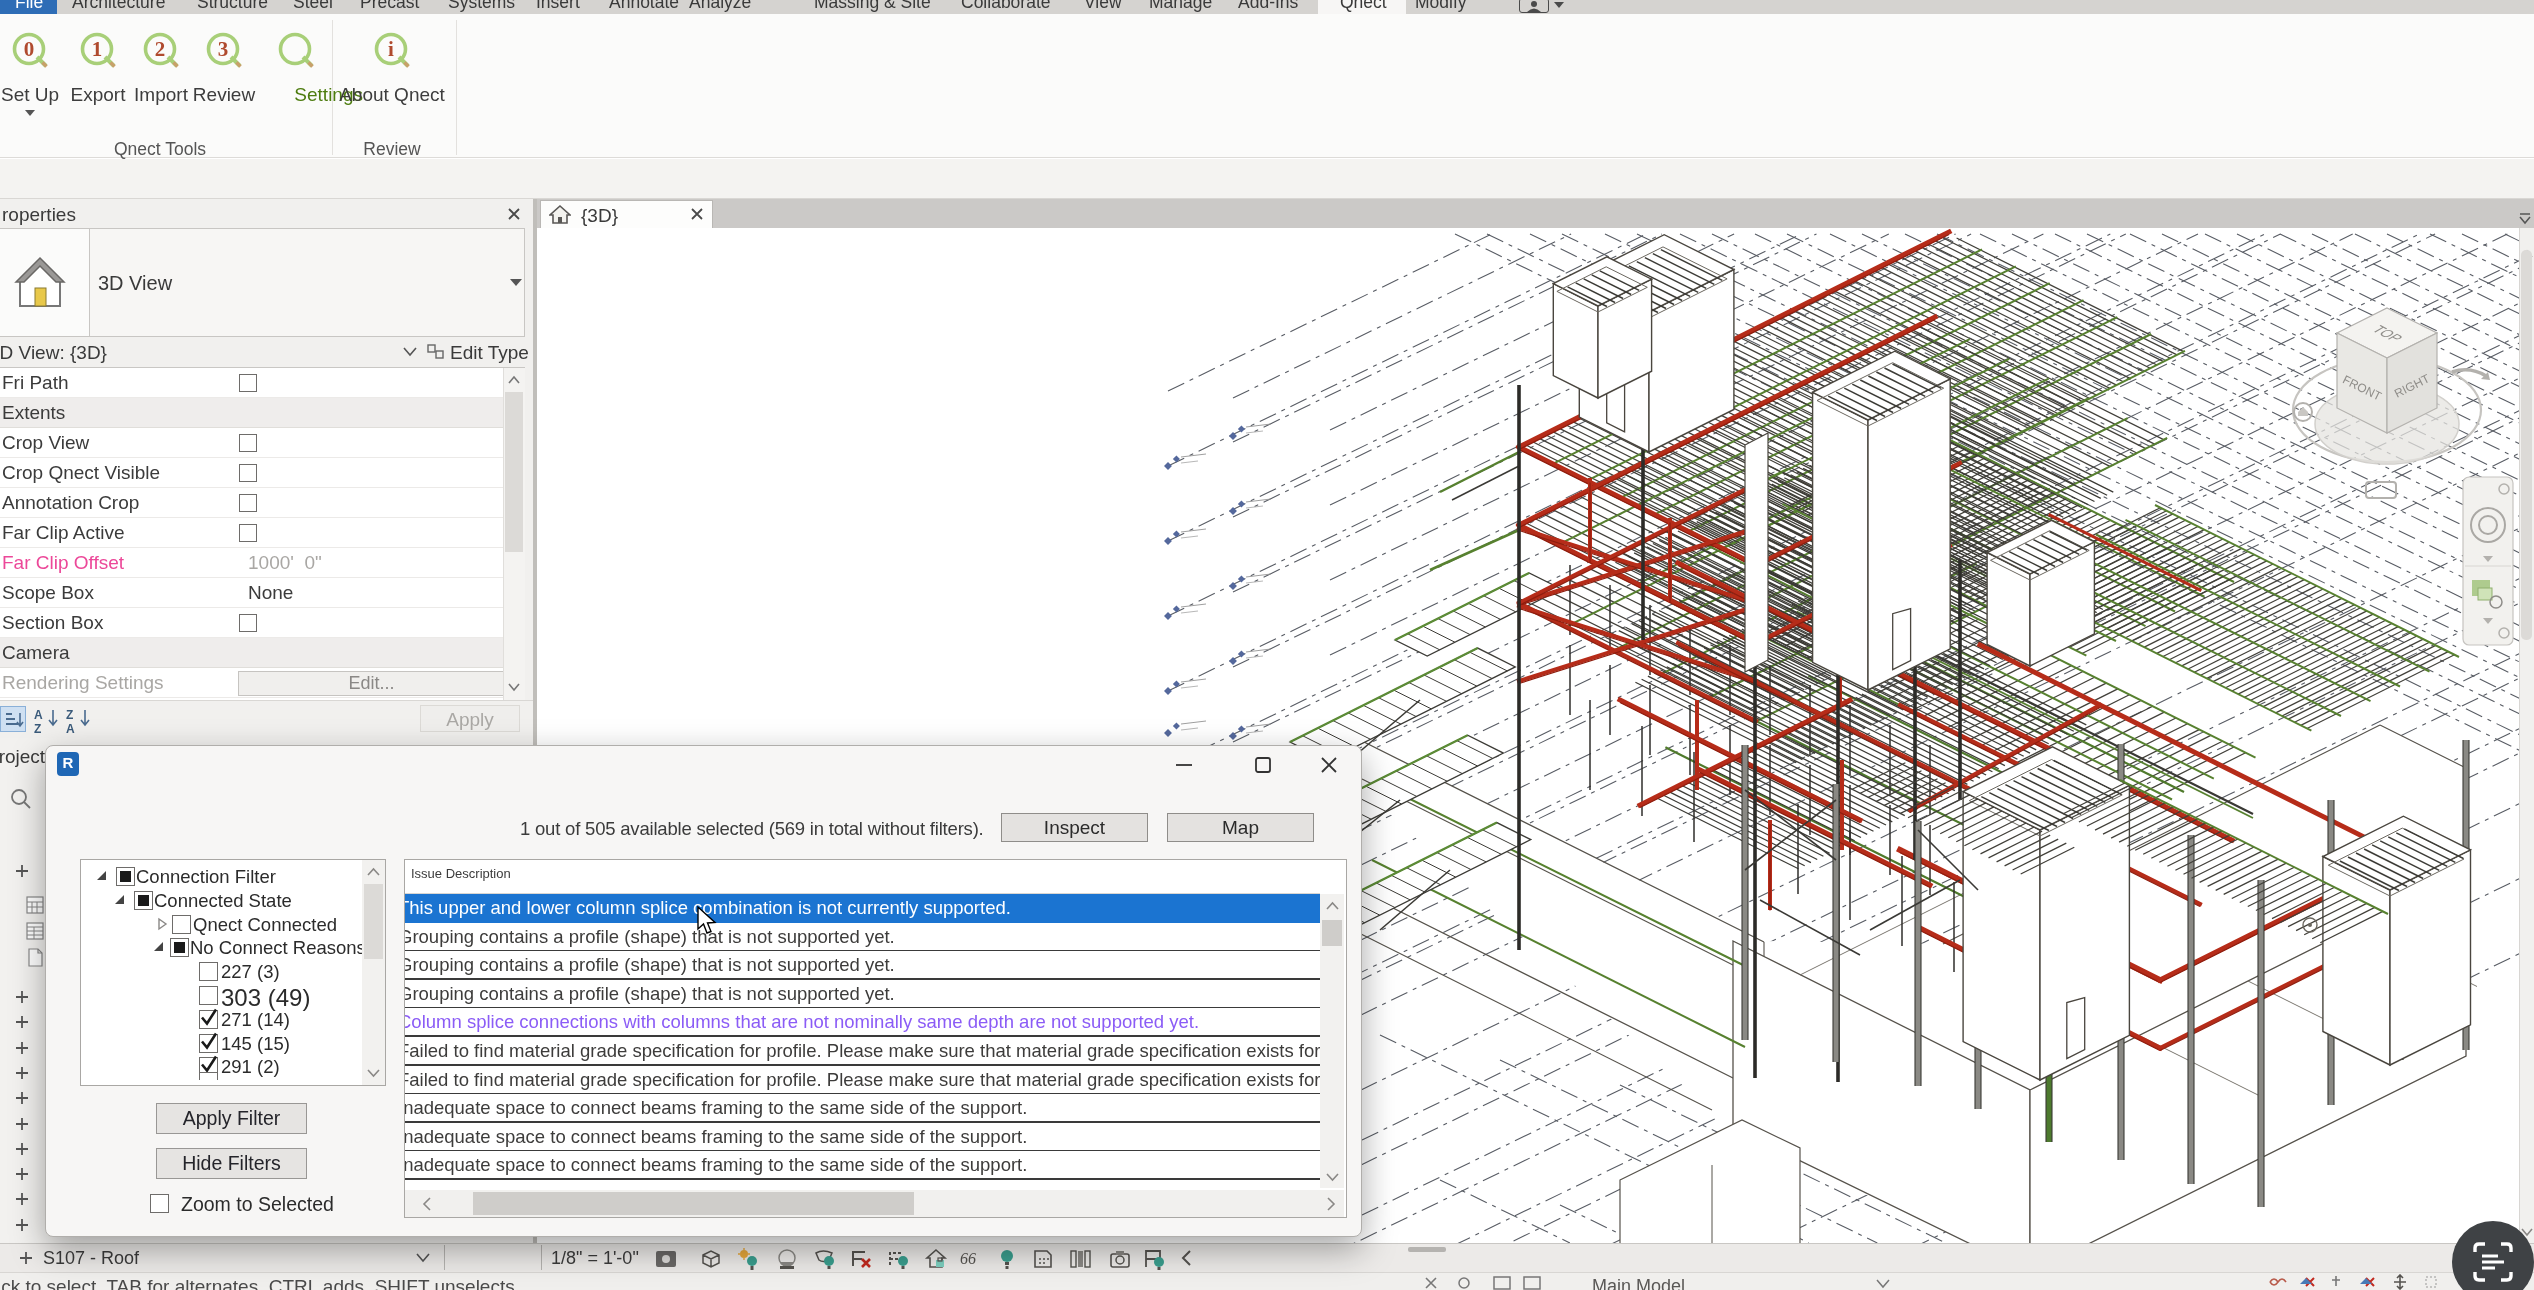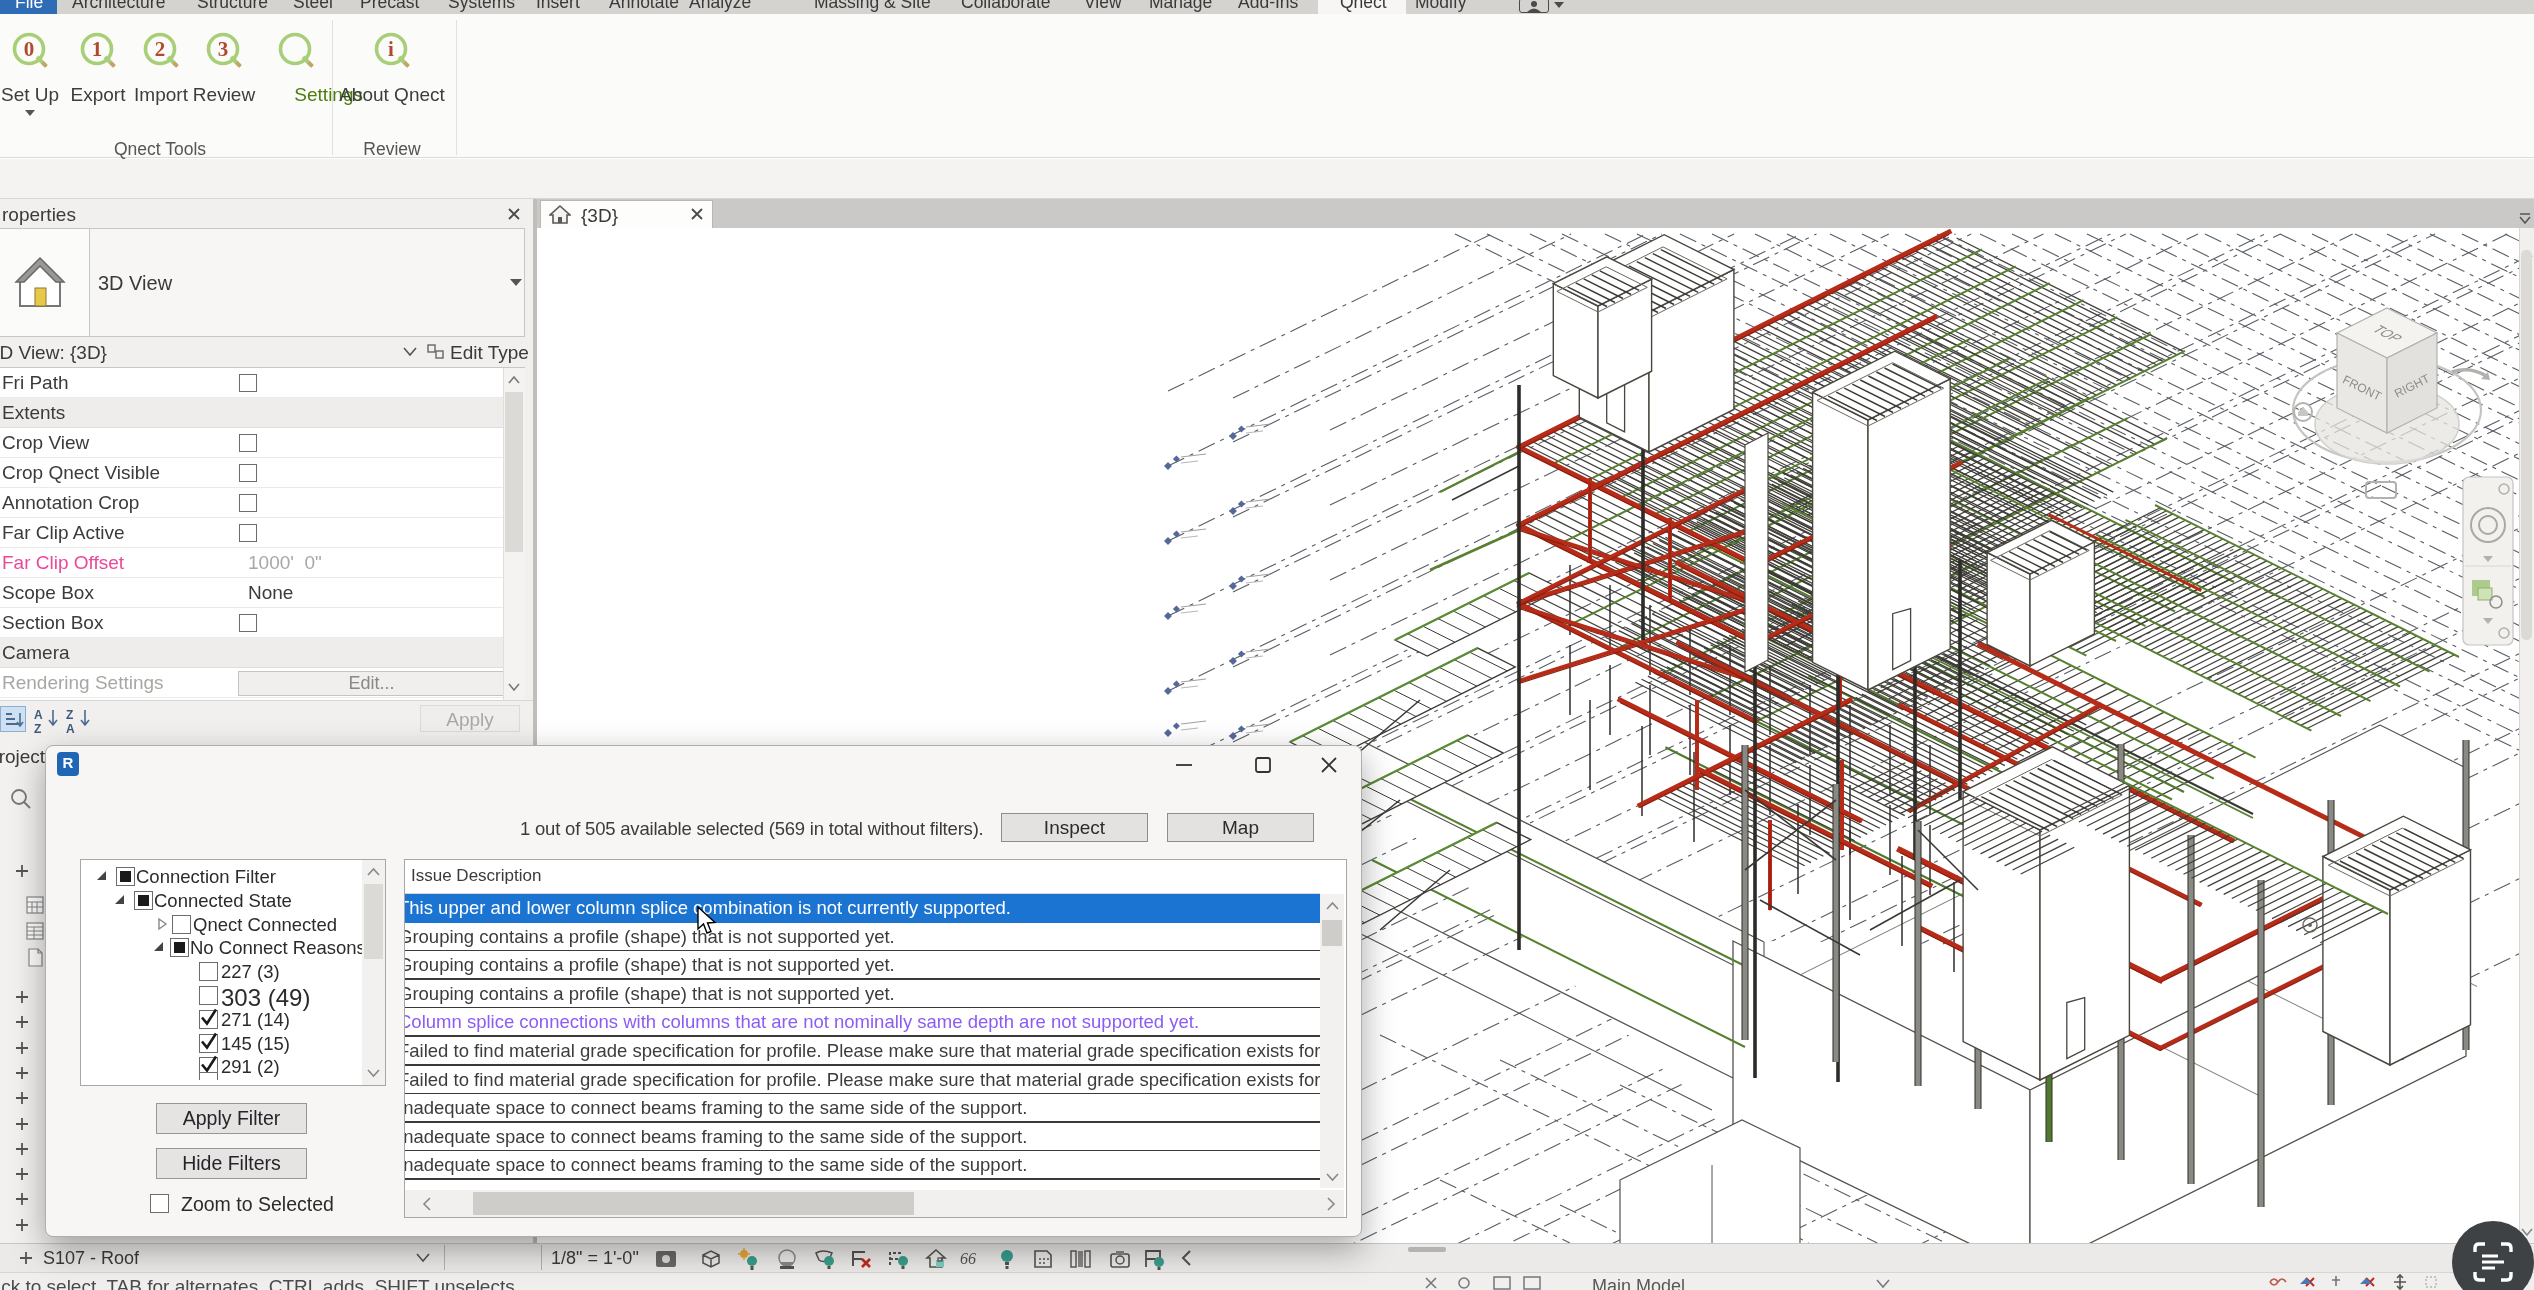--- a/index.html
+++ b/index.html
@@ -1394,21 +1394,21 @@
     <path d="M2 4 L7.5 10 L13 4" fill="none" stroke="#8a8886" stroke-width="1.6"></path>
   </svg>
 <div class="abs" style="left:364px;top:884px;width:19px;height:75px;background:#dcdad7"></div>
 <div class="abs" style="left:156px;top:1103px;width:151px;height:31px;background:#e6e4e2;border:1px solid #999795"></div>
 <div class="abs" style="left:156px;top:1107px;width:151px;text-align:center;font-size:19.5px;color:#24242a">Apply Filter</div>
 <div class="abs" style="left:156px;top:1148px;width:151px;height:31px;background:#e6e4e2;border:1px solid #999795"></div>
 <div class="abs" style="left:156px;top:1152px;width:151px;text-align:center;font-size:19.5px;color:#24242a">Hide Filters</div>
 <div style="position:absolute;left:150px;top:1194px;width:19px;height:19px;background:#fff;border:1.6px solid #6e6c6a;box-sizing:border-box"></div>
 <div class="abs" style="left:181px;top:1193px;font-size:19.5px;color:#2b2b2b">Zoom to Selected</div>
 <div class="abs" style="left:404px;top:859px;width:943px;height:359px;background:#fff;border:1px solid #a9a7a4"></div>
-<div class="abs" style="left:411px;top:866px;font-size:17px;color:#3b3b3b">Issue Description</div>
+<div class="abs" style="left:411px;top:866px;font-size:13px;color:#3b3b3b">Issue Description</div>
 <div class="abs" style="left:405px;top:893px;width:915px;height:1px;background:#d8d6d3"></div>
 <div class="abs" style="left:405px;top:894px;width:915px;height:29px;background:#1b74d1"></div>
 <div class="abs" style="left:405px;top:897px;width:915px;overflow:hidden;font-size:18.5px;color:#fff;white-space:nowrap"><span style="margin-left:-7px">This upper and lower column splice combination is not currently supported.</span></div>
 <div class="abs" style="left:405px;top:925.6px;width:915px;overflow:hidden;font-size:18.5px;color:#3d3c3b;white-space:nowrap"><span style="margin-left:-7px">Grouping contains a profile (shape) that is not supported yet.</span></div>
 <div class="abs" style="left:405px;top:949.6px;width:915px;height:1.5px;background:#3a3a3a"></div>
 <div class="abs" style="left:405px;top:954.2px;width:915px;overflow:hidden;font-size:18.5px;color:#3d3c3b;white-space:nowrap"><span style="margin-left:-7px">Grouping contains a profile (shape) that is not supported yet.</span></div>
 <div class="abs" style="left:405px;top:978.2px;width:915px;height:1.5px;background:#3a3a3a"></div>
 <div class="abs" style="left:405px;top:982.8000000000001px;width:915px;overflow:hidden;font-size:18.5px;color:#3d3c3b;white-space:nowrap"><span style="margin-left:-7px">Grouping contains a profile (shape) that is not supported yet.</span></div>
 <div class="abs" style="left:405px;top:1006.8000000000001px;width:915px;height:1.5px;background:#3a3a3a"></div>
 <div class="abs" style="left:405px;top:1011.4000000000001px;width:915px;overflow:hidden;font-size:18.5px;color:#8b5cf6;white-space:nowrap"><span style="margin-left:-7px">Column splice connections with columns that are not nominally same depth are not supported yet.</span></div>

